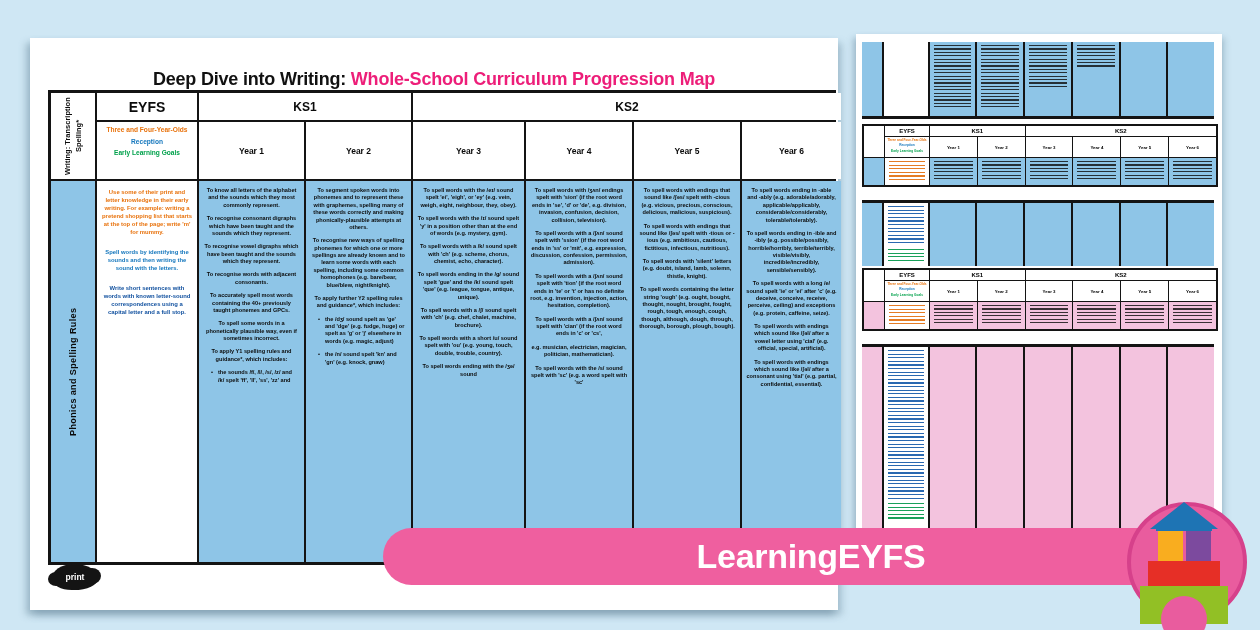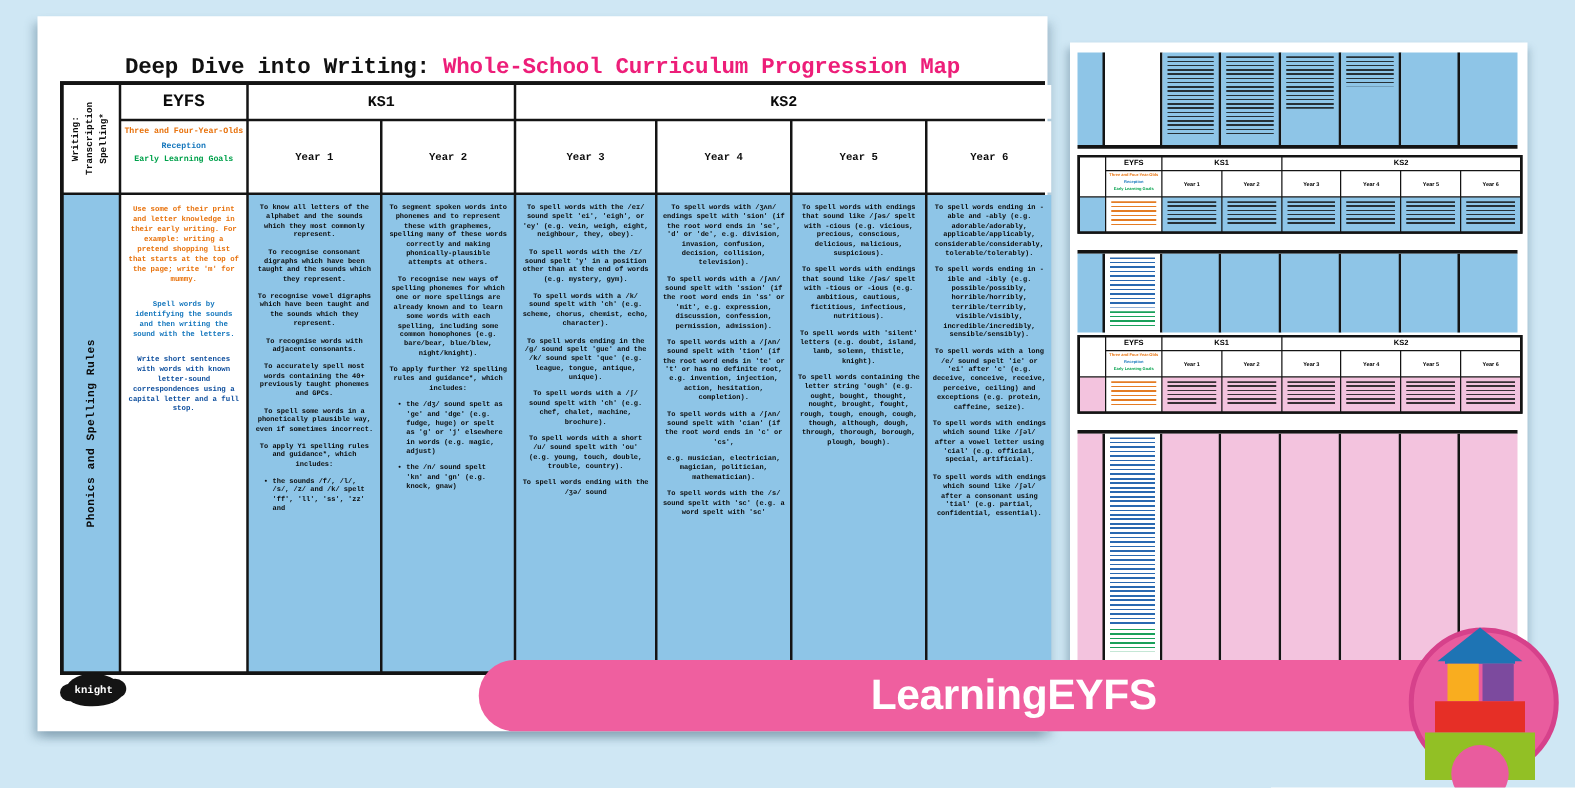--- a/index.html
+++ b/index.html
@@ -6,24 +6,23 @@
   body{
     width:1260px;height:630px;overflow:hidden;
     background:#cfe7f4;
     font-family:"Liberation Sans",sans-serif;
     position:relative;
   }
   .stage{position:absolute;inset:0;}
 
   
   .main-page{
-    position:absolute;left:30px;top:13px;width:808px;height:572px;
+    position:absolute;left:30px;top:38px;width:808px;height:572px;
     background:#ffffff;z-index:2;
     box-shadow:-4px 5px 7px rgba(96,128,148,.45),4px 5px 7px rgba(96,128,148,.35);
-    font-family:Liberation Mono, monospace;
   }
   .doc-title{
     position:absolute;left:0;top:31px;width:100%;text-align:center;
     font-size:18px;font-weight:bold;color:#111;letter-spacing:-0.2px;
   }
   .doc-title .pink{color:#ed1e79;}
 
   .ptable{
     position:absolute;left:18px;top:52px;width:782px;height:469px;
     background:#141414;border:3px solid #141414;
@@ -220,21 +219,21 @@
           <div class="li-item">To spell words ending in -able and -ably (e.g. adorable/adorably, applicable/applicably, considerable/considerably, tolerable/tolerably).</div>
           <div class="li-item">To spell words ending in -ible and -ibly (e.g. possible/possibly, horrible/horribly, terrible/terribly, visible/visibly, incredible/incredibly, sensible/sensibly).</div>
           <div class="li-item">To spell words with a long /e/ sound spelt 'ie' or 'ei' after 'c' (e.g. deceive, conceive, receive, perceive, ceiling) and exceptions (e.g. protein, caffeine, seize).</div>
           <div class="li-item">To spell words with endings which sound like /ʃəl/ after a vowel letter using 'cial' (e.g. official, special, artificial).</div>
           <div class="li-item">To spell words with endings which sound like /ʃəl/ after a consonant using 'tial' (e.g. partial, confidential, essential).</div>
         </div>
     </div>
 
     <div class="logo">
       <div class="blob"></div>
-      <div class="word">knight</div>
+      <div class="word">print</div>
     </div>
   </div>
 
   <div class="thumb-sheet">
 
     <div class="mini s1">
       <div class="sidecol"></div>
       <div class="eyfscol"></div>
       <div class="ycol">
           <div class="fill scrib" style="height:64px"></div>

